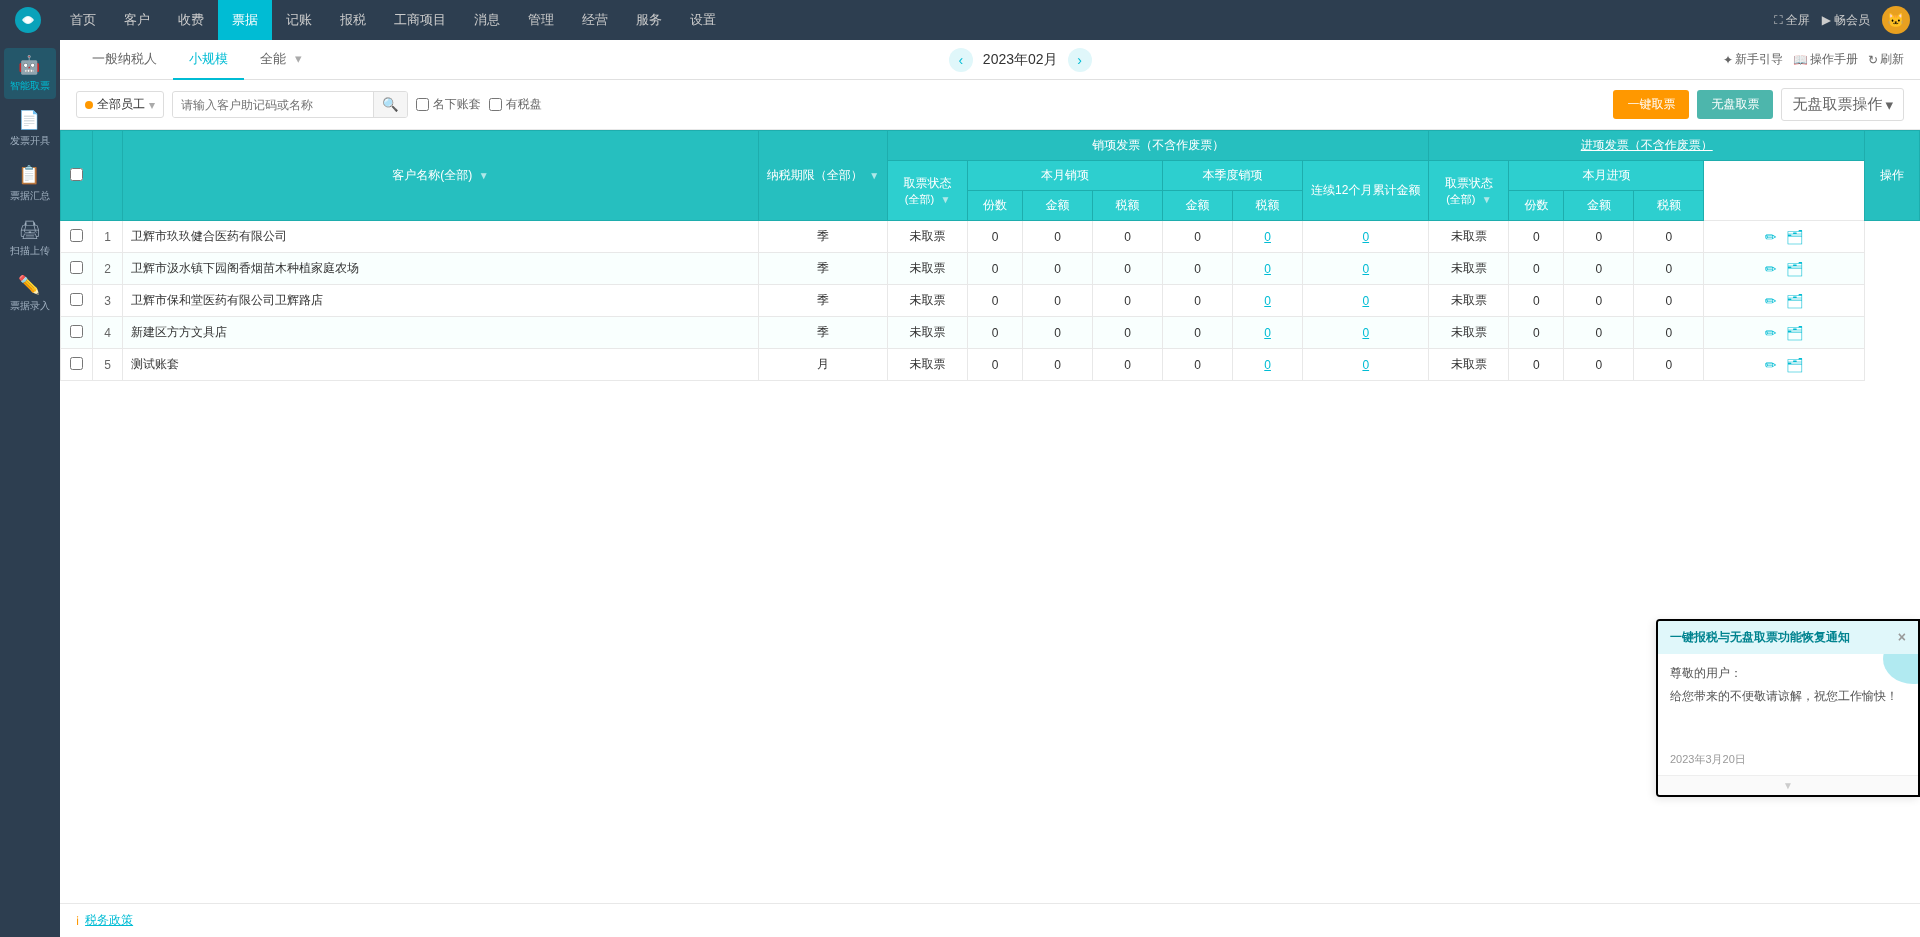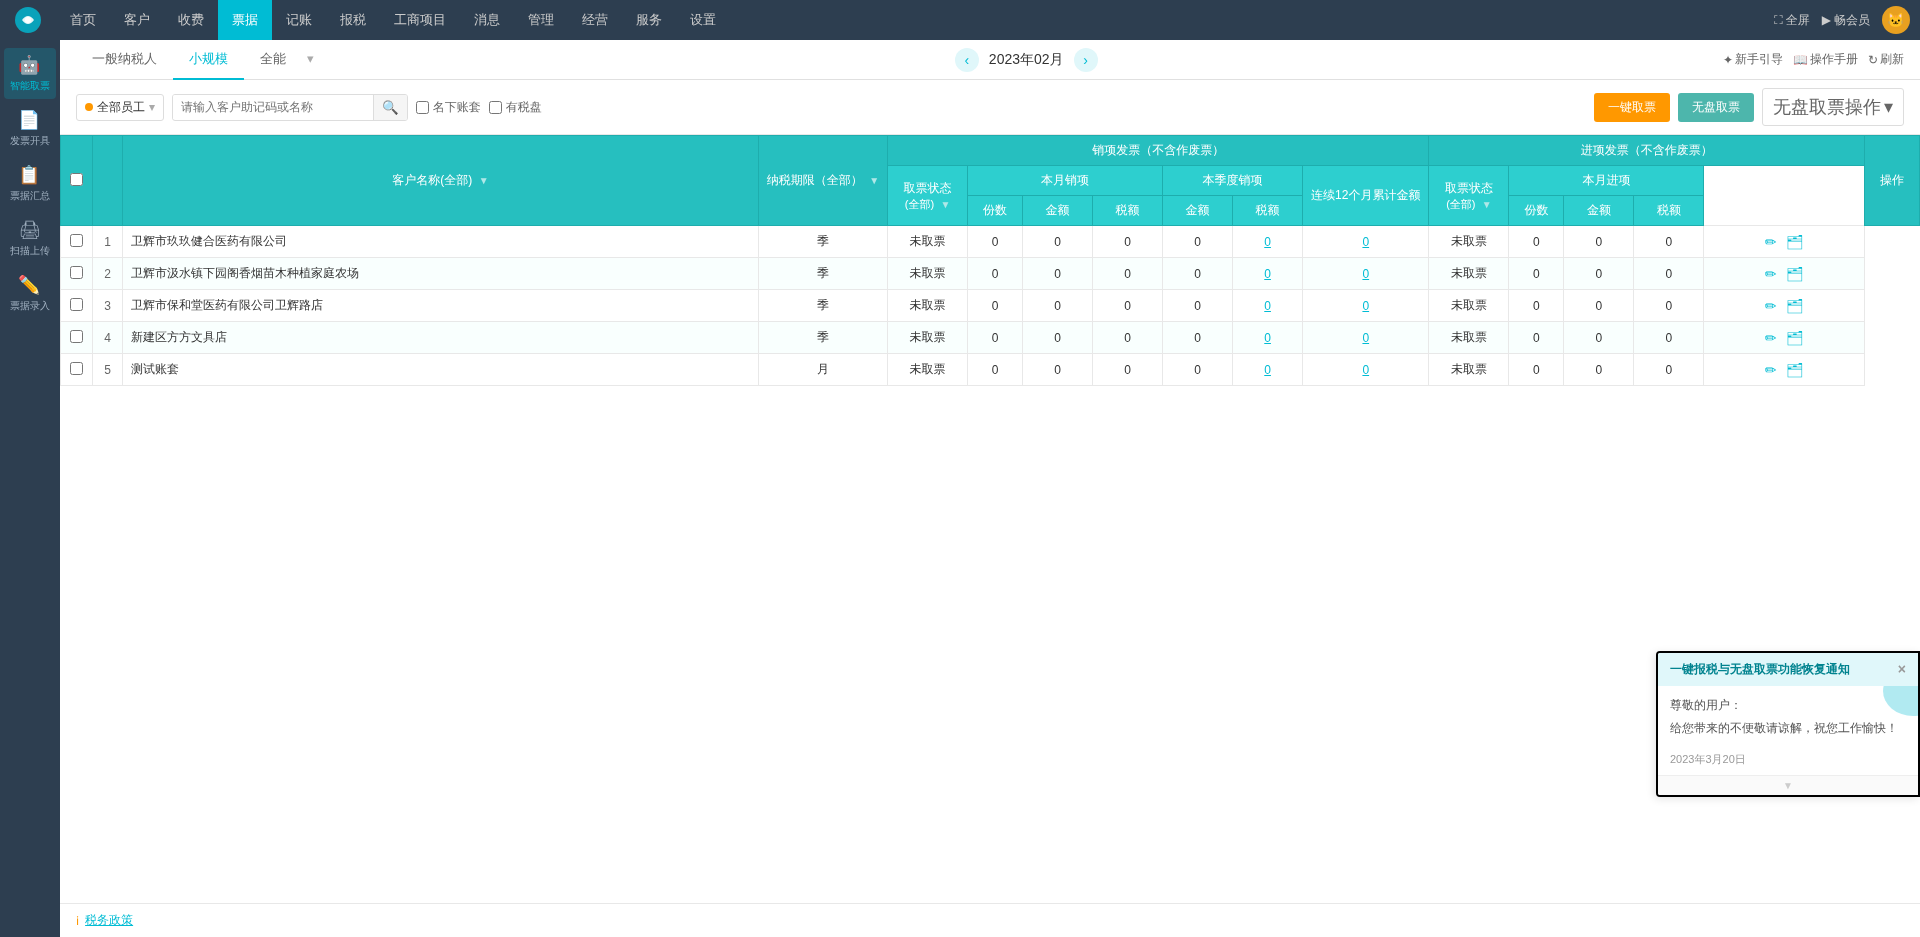--- a/index.html
+++ b/index.html
@@ -132,21 +132,21 @@
     .btn-primary {
       background: #ff9800; color: #fff; border: none;
       padding: 6px 14px; border-radius: 3px; cursor: pointer; font-size: 12px;
     }
     .btn-secondary {
       background: #4db6ac; color: #fff; border: none;
       padding: 6px 14px; border-radius: 3px; cursor: pointer; font-size: 12px; text-align: center;
     }
     .btn-outline {
       background: #fff; color: #666; border: 1px solid #ddd;
-      padding: 6px 10px; border-radius: 3px; cursor: pointer; font-size: 18px;
+      padding: 6px 10px; border-radius: 3px; cursor: pointer; font-size: 15px;
       display: flex; align-items: center; gap: 3px;
     }
 
     
     .table-container { flex: 1; overflow: auto; padding: 0; background: #fff; margin: 0; }
     table { width: 100%; border-collapse: collapse; font-size: 12px; }
     thead th {
       background: #26bfbf;
       color: #fff;
       padding: 6px 8px;
@@ -198,20 +198,21 @@
     }
     .notification-popup .notif-body {
       padding: 10px 12px;
       color: #555; line-height: 1.6;
       max-height: 160px; overflow-y: auto;
     }
     .notification-popup .notif-date {
       padding: 4px 12px 8px;
       color: #999;
       font-size: 11px;
+      margin-top: 32px;
     }
     .notification-popup .scroll-indicator {
       text-align: center; padding: 4px; color: #ccc; font-size: 10px;
       background: #fafafa; border-top: 1px solid #eee;
     }
 
     
     .bottom-bar {
       background: #fff;
       border-top: 1px solid #e8e8e8;
@@ -282,21 +283,21 @@
       <span class="sidebar-icon">✏️</span>
       <span>票据录入</span>
     </div>
   </div>
 
   <div class="main-content">
 
     <div class="sub-tabs">
       <div class="sub-tab">一般纳税人</div>
       <div class="sub-tab active">小规模</div>
-      <div class="sub-tab" style="display:flex;align-items:center;gap:21px;">
+      <div class="sub-tab" style="display:flex;align-items:center;gap:9px;">
         <span>全能</span>
         <span style="color:#aaa;">▾</span>
       </div>
       <div class="sub-tabs-center">
         <button class="month-nav-btn">‹</button>
         <span style="font-size:14px;color:#333;font-weight:500;">2023年02月</span>
         <button class="month-nav-btn">›</button>
       </div>
       <div class="sub-tabs-right">
         <div class="link">
@@ -357,21 +358,21 @@
                 <span>客户名称(全部)</span>
                 <span class="filter-icon">▼</span>
               </th>
               <th rowspan="3" style="width:80px;background:#26bfbf;">
                 <span>纳税期限（全部）</span>
                 <span class="filter-icon">▼</span>
               </th>
               <th colspan="7" style="background:#26bfbf;">
                 <span>销项发票（不含作废票）</span>
               </th>
-              <th colspan="5" style="background:#26bfbf;">
+              <th colspan="5" style="background:#26bfbf;text-decoration:underline;">
                 <span>进项发票（不含作废票）</span>
               </th>
               <th rowspan="3" style="width:55px;background:#26bfbf;">
                 <span>操作</span>
               </th>
             </tr>
             <tr>
               <th rowspan="2" class="subheader" style="width:80px;">
                 <span>取票状态</span><br>
                 <span style="font-size:11px;">(全部)</span>

